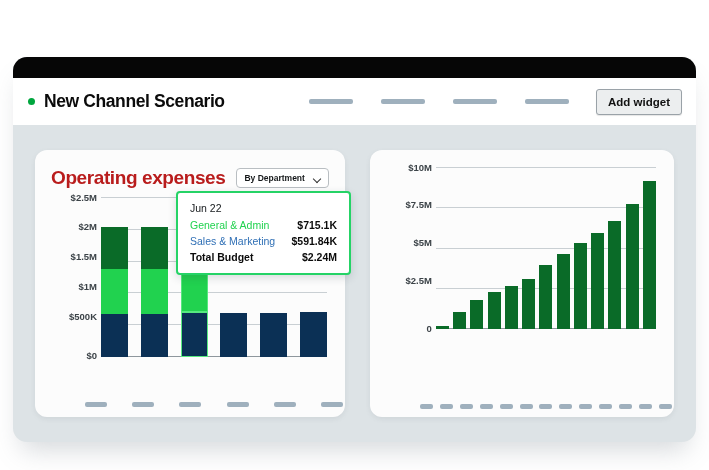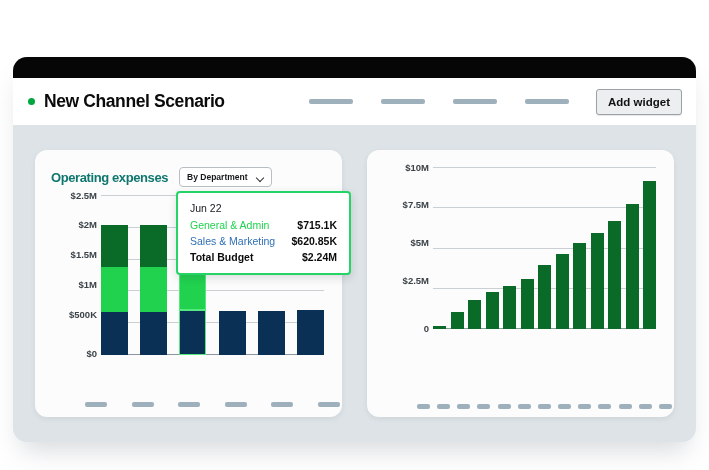--- a/index.html
+++ b/index.html
@@ -49,21 +49,21 @@
     padding:25px 22px;box-sizing:border-box;
     display:flex;gap:25px;
   }
   .card{
     background:#fcfcfc;border-radius:12px;flex:1;
     position:relative;padding:17px 16px 12px 16px;box-sizing:border-box;
     box-shadow:0 2px 5px rgba(90,100,110,.10);
   }
   .cardhead{display:flex;align-items:center;gap:11px;margin-bottom:8px;}
   .cardtitle{
-    font-size:13px;font-weight:bold;color:#0f766e;
+    font-size:19px;font-weight:bold;color:#b91c1c;
     letter-spacing:-.4px;white-space:nowrap;
   }
   .selbtn{
     border:1px solid #b9bec2;background:#fff;border-radius:4px;
     font-size:8.5px;font-weight:bold;color:#15181a;
     padding:4px 7px;display:flex;align-items:center;gap:9px;
     white-space:nowrap;
   }
   .chev{display:block;width:7px;height:7px;position:relative;}
   .chev:before{
@@ -216,21 +216,21 @@
 
         <div class="tooltip">
           <div class="tt-date">Jun 22</div>
           <div id="ttrows">
               <div class="tt-row">
                 <span class="tt-name" style="color: rgb(33, 210, 79);">General &amp; Admin</span>
                 <span class="tt-val">$715.1K</span>
               </div>
               <div class="tt-row">
                 <span class="tt-name" style="color: rgb(47, 111, 181);">Sales &amp; Marketing</span>
-                <span class="tt-val">$620.85K</span>
+                <span class="tt-val">$591.84K</span>
               </div>
             </div>
           <div class="tt-row total">
             <span class="tt-name">Total Budget</span>
             <span class="tt-val">$2.24M</span>
           </div>
         </div>
       </div>
 
       <div class="card">

